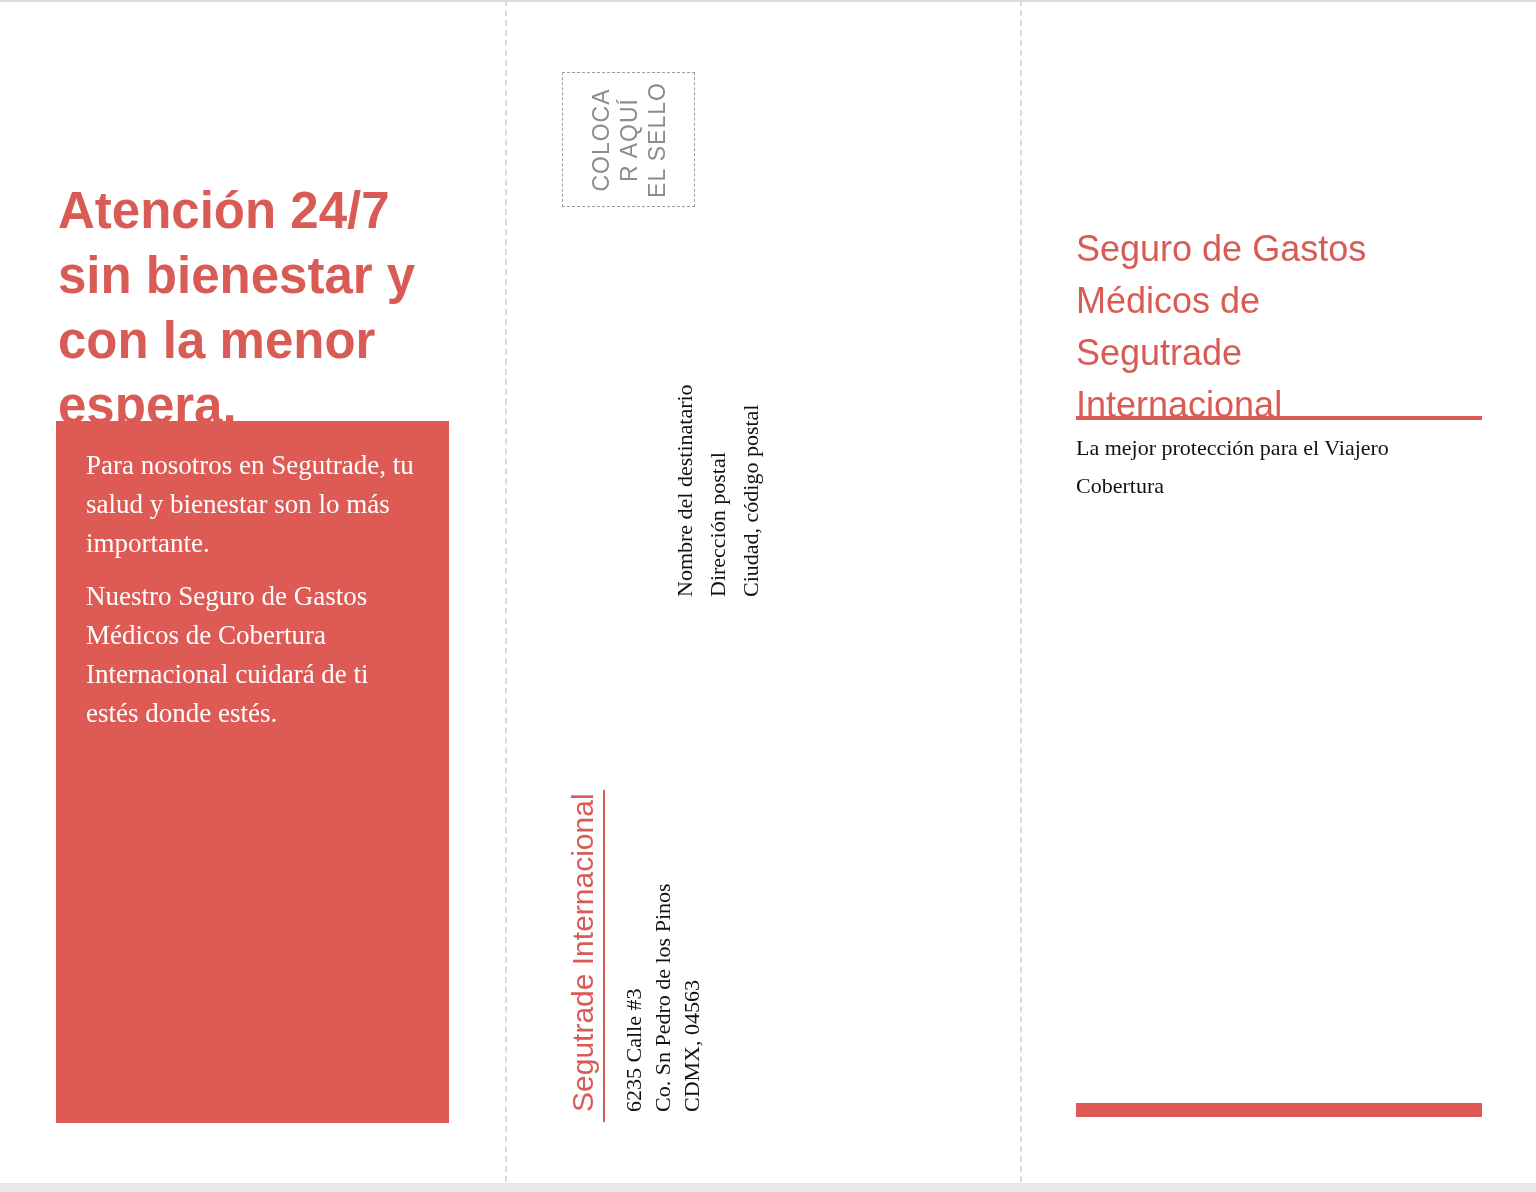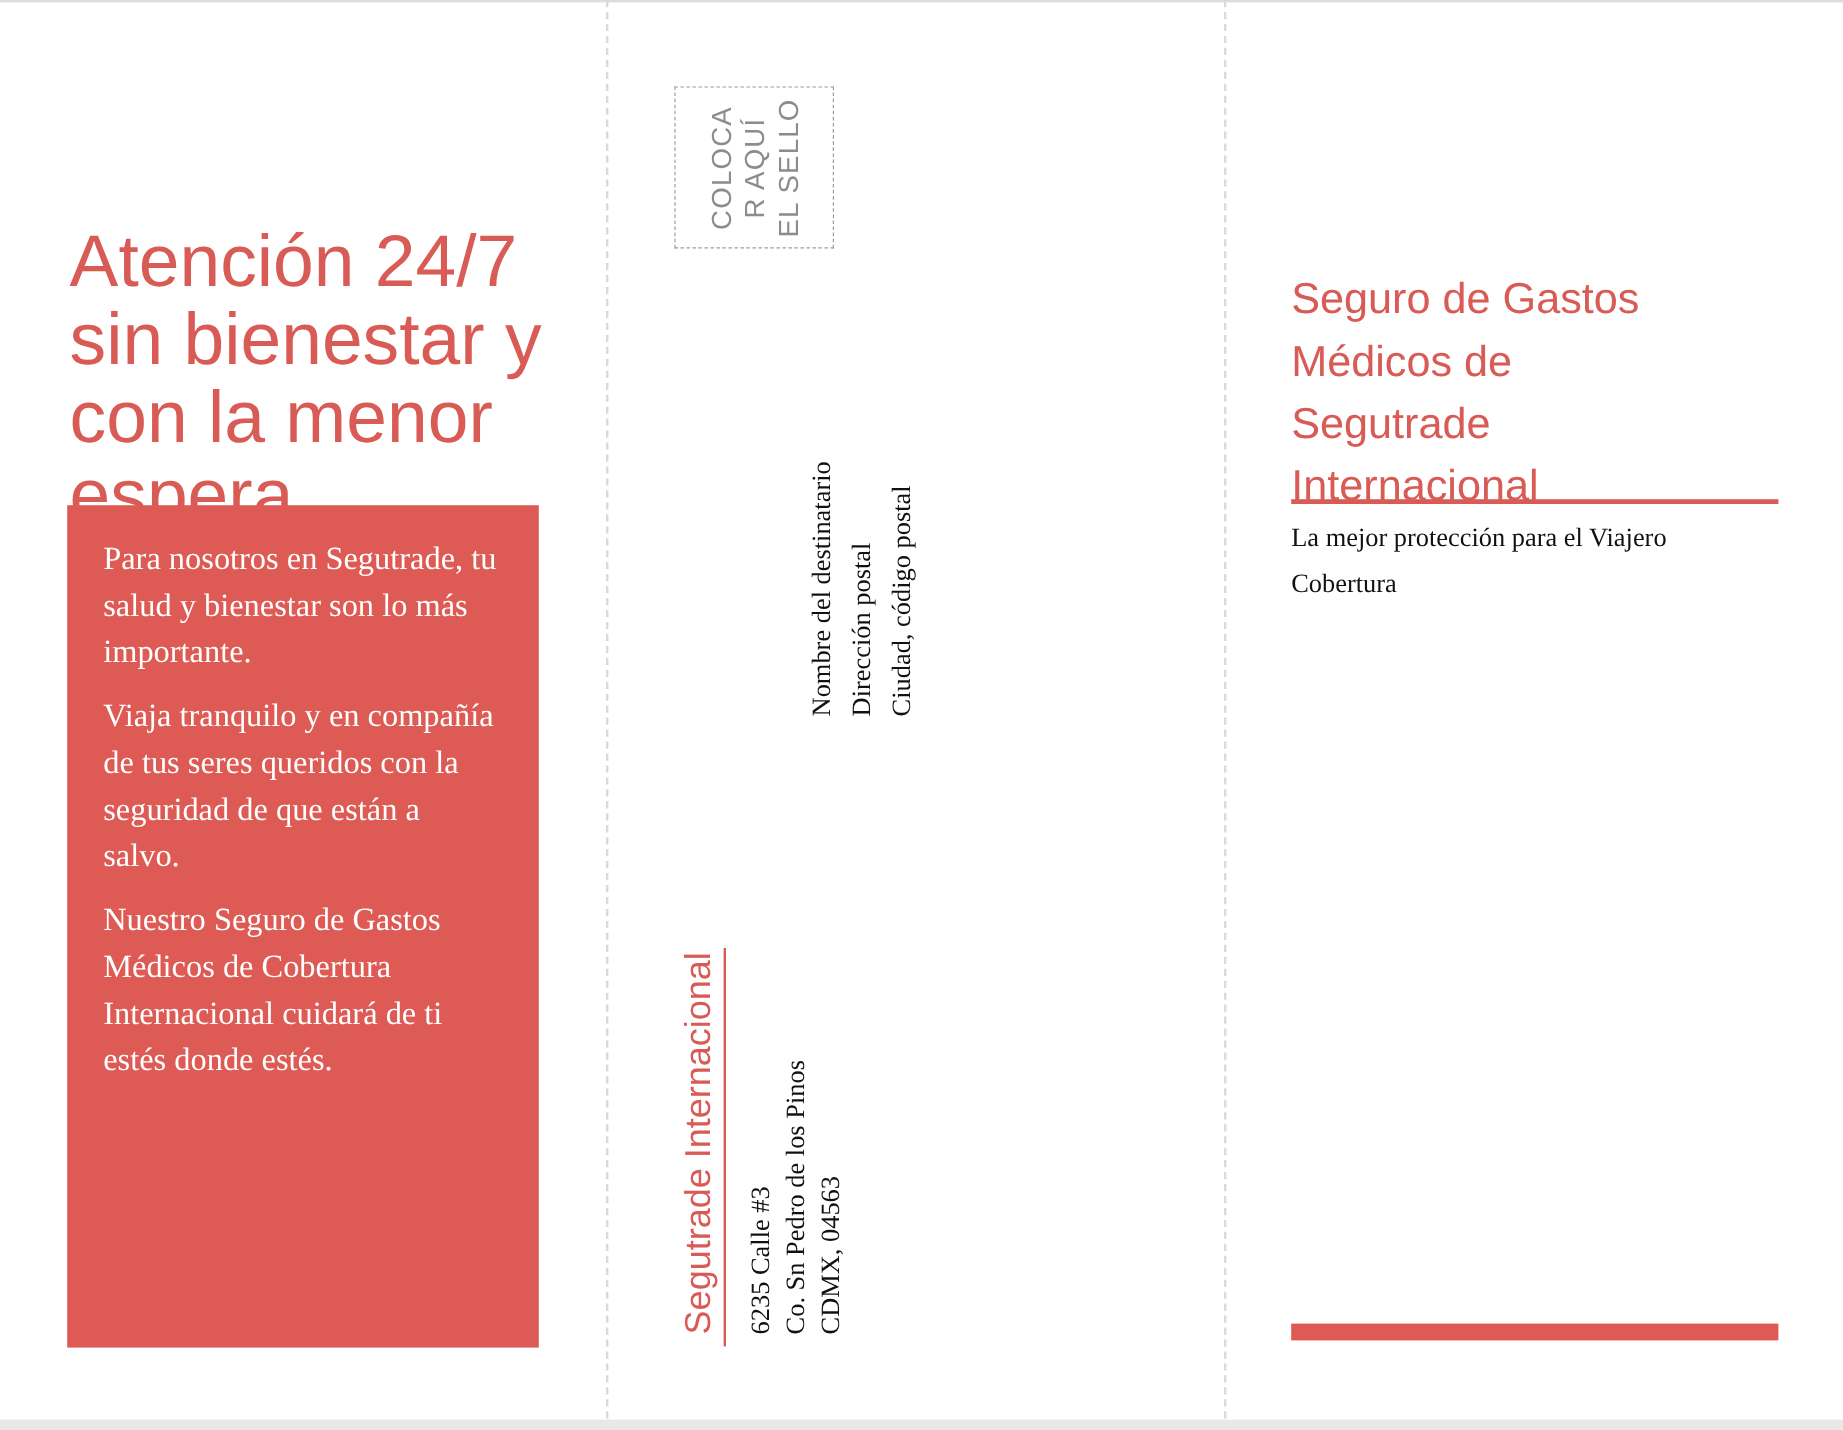--- a/index.html
+++ b/index.html
@@ -23,21 +23,21 @@
     position: absolute; top: 0; bottom: 0; width: 0;
     border-left: 2px dashed #dadada;
   }
   .fold-left  { left: 505px; }
   .fold-right { left: 1020px; }
 
   
   .left-headline {
     position: absolute; left: 58px; top: 144px; width: 430px;
     color: #D95B55;
-    font-size: 61px; line-height: 65px; font-weight: 400;
+    font-size: 51px; line-height: 65px; font-weight: 700;
   }
   .red-box {
     position: absolute; left: 56px; top: 421px;
     width: 393px; height: 702px;
     background: #DE5B55;
     padding: 25px 30px; box-sizing: border-box;
   }
   .red-box p {
     margin: 0 0 14px 0;
     color: #ffffff;
@@ -123,21 +123,20 @@
 
   <section>
     <h1 class="left-headline">
       <div>Atención 24/7</div>
       <div>sin bienestar y</div>
       <div>con la menor</div>
       <div>espera.</div>
     </h1>
     <div class="red-box">
       <p>Para nosotros en Segutrade, tu salud y bienestar son lo más importante.</p>
-      <p>Viaja tranquilo y en compañía de tus seres queridos con la seguridad de que están a salvo.</p>
       <p>Nuestro Seguro de Gastos Médicos de Cobertura Internacional cuidará de ti estés donde estés.</p>
     </div>
   </section>
 
   <section>
     <div class="stamp-box">
       <div class="stamp-text">
         <div>COLOCA</div>
         <div>R AQUÍ</div>
         <div>EL SELLO</div>

